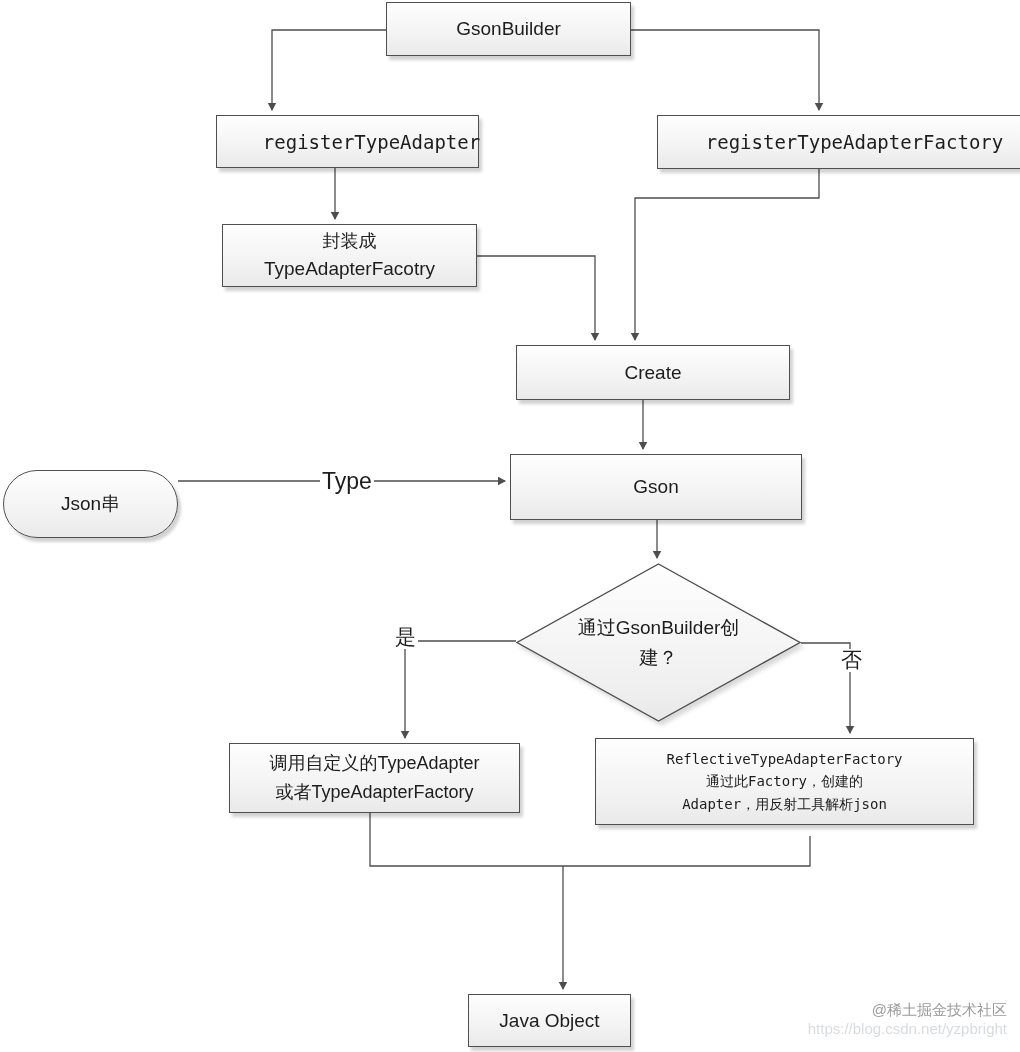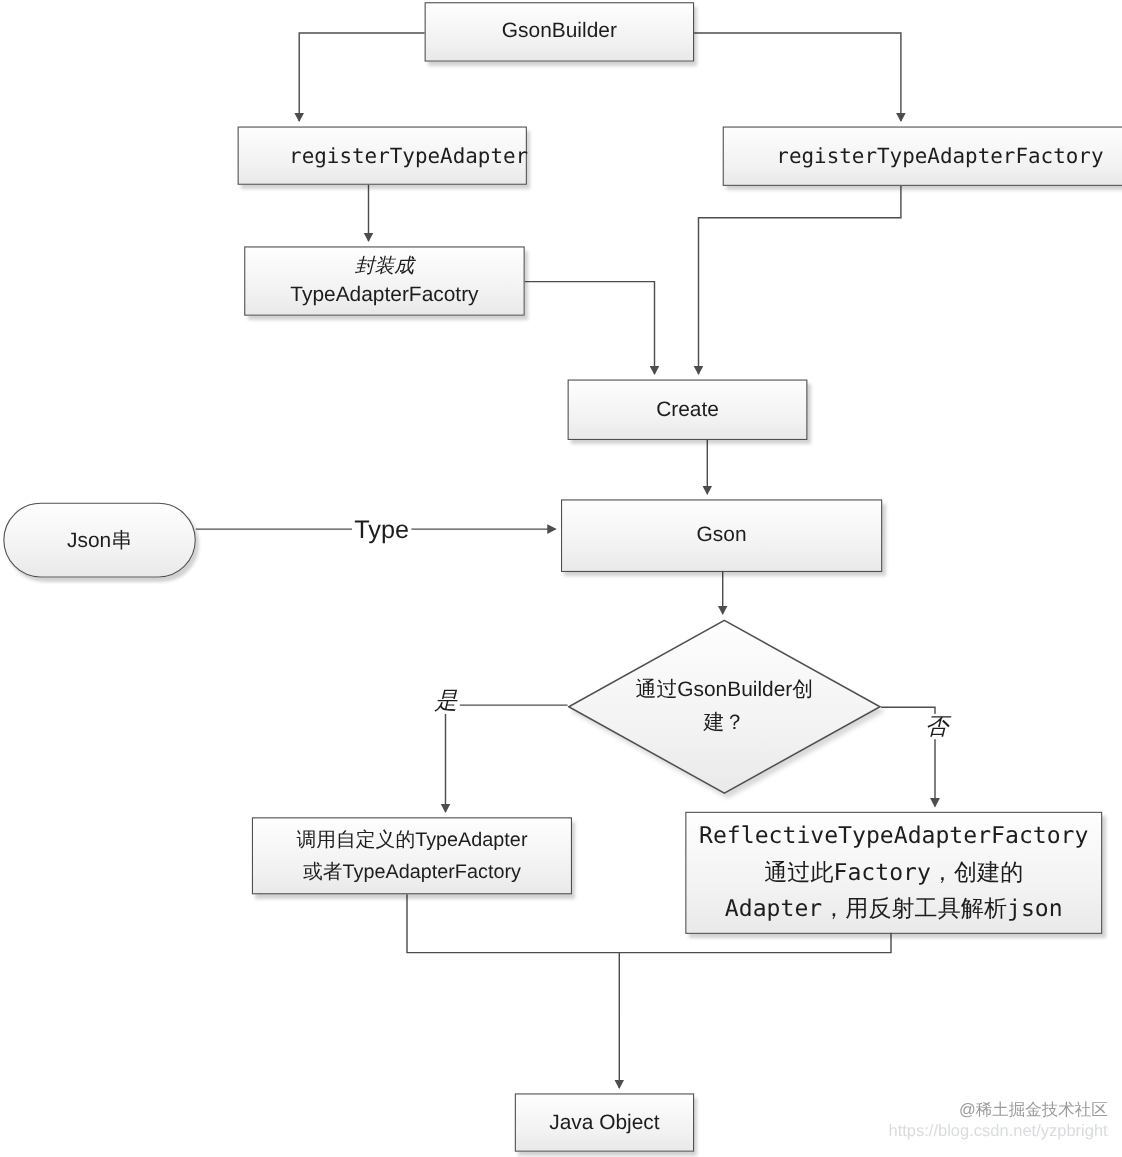--- a/index.html
+++ b/index.html
@@ -5,21 +5,21 @@
   html,body{margin:0;padding:0;background:#fff;}
   #canvas{position:relative;width:1020px;height:1052px;background:#fff;overflow:hidden;
           font-family:"Liberation Sans",sans-serif;}
   #edges{position:absolute;left:0;top:0;width:1020px;height:1052px;}
   .box{position:absolute;box-sizing:border-box;display:flex;flex-direction:column;
        align-items:center;justify-content:center;text-align:right;
        background:linear-gradient(180deg,#fefefe 0%,#f2f2f2 65%,#e9e9e9 100%);
        border:1.4px solid #4f4f4f;box-shadow:3px 4px 3px rgba(0,0,0,0.18);color:#1d1d1d;}
   .sans{font-family:"Liberation Sans",sans-serif;}
   .mono{font-family:"DejaVu Sans Mono",monospace;}
-  .serifzh{font-family:"Liberation Serif",serif;font-style:italic;}
+  .serifzh{font-family:"Liberation Serif",serif;}
   .lbl19{font-size:19px;}
   .lbl18{font-size:18px;}
   .stadium{border-radius:34px;}
   .edge-label{position:absolute;background:#fff;color:#1d1d1d;padding:0 2px;line-height:1.1;}
   #diamond-wrap{position:absolute;left:516px;top:563px;width:285px;height:159px;}
   #diamond-wrap svg{position:absolute;left:0;top:0;filter:drop-shadow(3px 4px 2px rgba(0,0,0,0.15));}
   #diamond-text{position:absolute;left:18px;top:0;right:18px;bottom:0;display:flex;
        flex-direction:column;align-items:center;justify-content:center;
        font-size:19px;line-height:1.55;color:#1d1d1d;}
   #watermark{position:absolute;right:13px;top:1001px;text-align:right;line-height:1.25;}
@@ -64,25 +64,25 @@
 
   <div class="box lbl19 mono" style="left:622px;top:115px;width:395px;height:54px;margin-left:35px;">
     <span class="ln">registerTypeAdapterFactory</span>
   </div>
 
   <div class="box" style="left:222px;top:224px;width:255px;height:63px;line-height:1.5;">
     <span class="ln serifzh lbl18">封装成</span>
     <span class="ln sans lbl19">TypeAdapterFacotry</span>
   </div>
 
-  <div class="box lbl19 sans" style="left:516px;top:345px;width:218px;height:55px;">
+  <div class="box lbl19 sans" style="left:516px;top:345px;width:274px;height:55px;">
     <span class="ln">Create</span>
   </div>
 
-  <div class="box stadium lbl19 sans" style="left:3px;top:457px;width:175px;height:68px;">
+  <div class="box stadium lbl19 sans" style="left:3px;top:470px;width:175px;height:68px;">
     <span class="ln">Json串</span>
   </div>
 
   <div class="box lbl19 sans" style="left:510px;top:454px;width:292px;height:66px;">
     <span class="ln">Gson</span>
   </div>
 
   <div id="diamond-wrap">
     <svg width="285" height="159" viewBox="0 0 285 159" xmlns="http://www.w3.org/2000/svg">
       <defs>
@@ -98,21 +98,21 @@
       <span class="ln">通过GsonBuilder创</span>
       <span class="ln">建？</span>
     </div>
   </div>
 
   <div class="box lbl18 sans" style="left:229px;top:743px;width:291px;height:70px;line-height:1.6;">
     <span class="ln">调用自定义的TypeAdapter</span>
     <span class="ln">或者TypeAdapterFactory</span>
   </div>
 
-  <div class="box mono" style="left:623px;top:738px;width:379px;height:111px;font-size:21px;line-height:1.6;">
+  <div class="box mono" style="left:595px;top:738px;width:379px;height:87px;font-size:14px;line-height:1.6;">
     <span class="ln">ReflectiveTypeAdapterFactory</span>
     <span class="ln">通过此Factory，创建的</span>
     <span class="ln">Adapter，用反射工具解析json</span>
   </div>
 
   <div class="box lbl19 sans" style="left:468px;top:994px;width:163px;height:53px;">
     <span class="ln">Java Object</span>
   </div>
 
   <div class="edge-label sans" style="left:320px;top:469px;font-size:23px;">Type</div>

